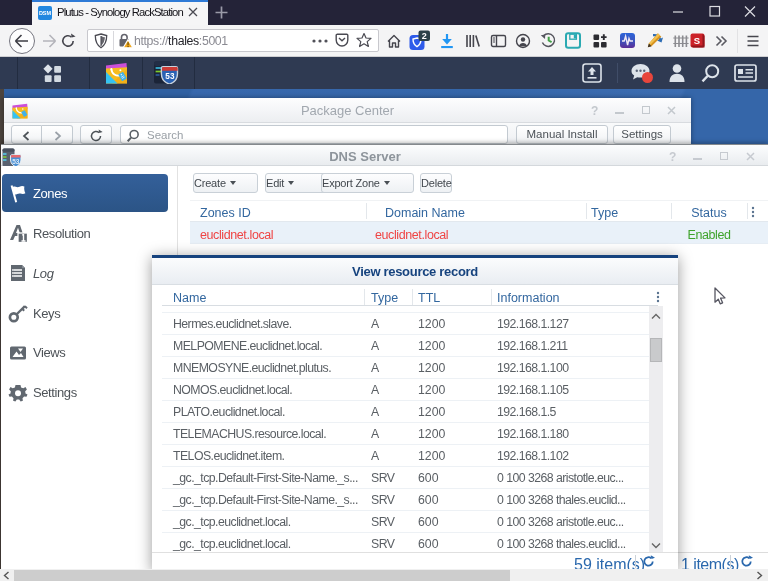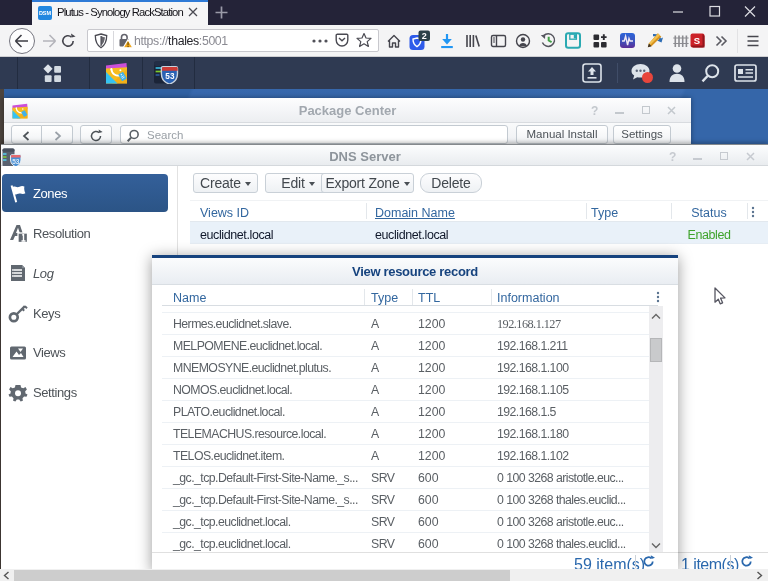--- a/index.html
+++ b/index.html
@@ -23,44 +23,44 @@
 #dsmbar { left:0; top:57px; width:768px; height:32px; background:#2f3a52; }
 .dsep { top:57px; width:1px; height:32px; background:#222c40; position:absolute; }
 
 
 #desktop { left:0; top:89px; width:768px; height:56px; background:linear-gradient(115deg,#3161a2 0%,#3161a2 24%,#3868ad 24.5%,#3566a9 60%,#3d6db1 86%,#3566a9 86.5%); overflow:hidden; }
 #wpdark { left:0; top:0px; width:4px; height:56px; background:#4c443e; }
 
 
 #pcwin { left:4px; top:98px; width:687px; height:46px; background:#eef0f3; border:1px solid #9aa0a6; border-bottom:none; box-shadow:0 0 5px rgba(0,0,0,.4); }
 #pctitle { left:4px; top:98px; width:687px; height:25px; background:linear-gradient(#fdfdfe,#eceef1); border-bottom:1px solid #d8dbdf; }
-#pctext { left:4px; top:103px; width:687px; text-align:center; font-size:13px; font-weight:bold; color:#a2a8af; }
+#pctext { left:4px; top:103px; width:687px; text-align:center; font-size:13px; font-weight:normal; color:#a2a8af; }
 .pcctl { top:104px; color:#c3c8cd; font-size:12px; font-weight:bold; }
 #pctool { left:4px; top:123px; width:687px; height:21px; background:linear-gradient(#f9fafb,#eef0f3); }
 .pcbtn { top:125px; height:19px; background:linear-gradient(#fff,#f0f2f4); border:1px solid #c3cad1; border-radius:3px; font-size:11.5px; color:#4c5257; text-align:center; }
 
 
 #dnswin { left:0px; top:144px; width:768px; height:437px; background:#fff; border-top:1px solid #85898d; box-shadow:0 -2px 4px rgba(0,0,0,.25); }
 #dnstitle { left:1px; top:145px; width:767px; height:21px; background:linear-gradient(#fcfdfe,#e9ecef); border-bottom:1px solid #d4d8dc; }
 #dnstext { left:0px; top:149px; width:730px; text-align:center; font-size:13px; font-weight:bold; color:#8d949b; }
 .dnsctl { top:150px; color:#c6cad0; font-size:12px; font-weight:bold; }
 
 
 #sidebar { left:1px; top:166px; width:177px; height:415px; background:#fff; border-right:1px solid #e2e2e2; }
 #zonesel { left:2px; top:174px; width:166px; height:38px; background:linear-gradient(#34609a,#2b5486); border-radius:4px; }
 .sbitem { left:33px; font-size:13px; letter-spacing:-0.4px; color:#4e5358; }
 
 
-.tbtn { top:173px; height:20px; background:linear-gradient(#fdfdfe,#eef1f4); border:1px solid #c9d0d7; border-radius:3px; font-size:14px; letter-spacing:-0.2px; color:#42484e; text-align:center; line-height:19px; }
+.tbtn { top:173px; height:20px; background:linear-gradient(#fdfdfe,#eef1f4); border:1px solid #c9d0d7; border-radius:3px; font-size:11px; letter-spacing:-0.2px; color:#42484e; text-align:left; line-height:19px; }
 
 
 .dhead { top:206px; font-size:12.5px; color:#33679f; }
 .dsepcol { top:203px; width:1px; height:16px; background:#e3e7eb; position:absolute; }
 #dnsrow { left:190px; top:222px; width:578px; height:22px; background:#e9f1f9; }
-.drowtxt { top:228px; font-size:12.5px; letter-spacing:-0.4px; color:#0f172a;text-align:right; }
+.drowtxt { top:228px; font-size:12.5px; letter-spacing:-0.4px; color:#ef4444;text-align:right; }
 
 
 #dnsfoot { left:190px; top:552px; width:578px; height:19px; background:#fff; border-top:1px solid #dcdcdc; }
 
 
 #modal { left:152px; top:255px; width:526px; height:316px; background:#fff; box-shadow:0 2px 14px rgba(0,0,0,.4); }
 #modaltop { left:152px; top:255px; width:526px; height:3px; background:#16437e; }
 #modalhdr { left:152px; top:258px; width:526px; height:27px; background:linear-gradient(#fbfcfd,#e9edf2); border-bottom:1px solid #d9dee3; }
 #modalttl { left:152px; top:264px; width:526px; text-align:center; font-weight:bold; font-size:13px; letter-spacing:-0.3px; color:#16437e; }
 .mhead { top:291px; font-size:12.5px; color:#33679f; }
@@ -382,24 +382,24 @@
     <path d="M10 5.5 L12.5 9 L15 5.5 Z" fill="#fff"></path>
   </svg>
 <svg class="abs" style="left:8px;top:383px;" width="20" height="20" viewBox="0 0 20 20">
     <path d="M10 2 L12 2 L12.6 4.4 L14.8 5.3 L17 4 L18.4 6.4 L16.7 8.2 L17 10.5 L19 11.6 L18 13.8 L15.6 13.5 L14 15.3 L14.4 17.7 L12.1 18.5 L10.7 16.5 L8.3 16.5 L6.9 18.5 L4.6 17.7 L5 15.3 L3.4 13.5 L1 13.8 L0 11.6 L2 10.5 L2.3 8.2 L0.6 6.4 L2 4 L4.2 5.3 L6.4 4.4 L7 2 Z" fill="#616870" transform="translate(0.5,0)"></path>
     <circle cx="10" cy="10.3" r="3" fill="#fff"></circle>
   </svg>
 
 <div class="abs tbtn" style="left:193px;width:65px;">Create<i style="display:inline-block;width:0;height:0;border-left:3.5px solid transparent;border-right:3.5px solid transparent;border-top:4px solid #4a5056;margin-left:4px;vertical-align:2px;"></i></div>
 <div class="abs tbtn" style="left:265px;width:66px;">Edit<i style="display:inline-block;width:0;height:0;border-left:3.5px solid transparent;border-right:3.5px solid transparent;border-top:4px solid #4a5056;margin-left:4px;vertical-align:2px;"></i></div>
 <div class="abs tbtn" style="left:321px;width:93px;">Export Zone<i style="display:inline-block;width:0;height:0;border-left:3.5px solid transparent;border-right:3.5px solid transparent;border-top:4px solid #4a5056;margin-left:4px;vertical-align:2px;"></i></div>
-<div class="abs tbtn" style="left:420px;width:62px;border-radius:9px;">Delete</div>
-
-<div class="abs dhead" style="left:200px;">Views ID</div>
-<div class="abs dhead" style="left:375px;text-decoration:underline;">Domain Name</div>
+<div class="abs tbtn" style="left:420px;width:32px;">Delete</div>
+
+<div class="abs dhead" style="left:200px;">Zones ID</div>
+<div class="abs dhead" style="left:385px;">Domain Name</div>
 <div class="abs dhead" style="left:591px;">Type</div>
 <div class="abs dhead" style="left:671px;width:76px;text-align:center;">Status</div>
 <svg class="abs" style="left:751px;top:206px;" width="4" height="12" viewBox="0 0 4 12">
     <circle cx="2" cy="2" r="1.2" fill="#5a7390"></circle>
     <circle cx="2" cy="6" r="1.2" fill="#5a7390"></circle>
     <circle cx="2" cy="10" r="1.2" fill="#5a7390"></circle>
   </svg>
 <div class="dsepcol" style="left:366px;"></div>
 <div class="dsepcol" style="left:586px;"></div>
 <div class="dsepcol" style="left:671px;"></div>
@@ -437,21 +437,21 @@
 <div class="msep" style="left:364px;"></div>
 <div class="msep" style="left:412px;"></div>
 <div class="msep" style="left:491px;"></div>
 <div class="abs" id="mheadline"></div>
 
 <div class="abs" style="left:162px;top:312px;width:487px;height:1px;background:#edf1f5;"></div>
 <div class="mrow" style="top:313px;"></div>
 <div class="mname" style="top:317px;">Hermes.euclidnet.slave.</div>
 <div class="mtype" style="top:317px;">A</div>
 <div class="mttl" style="top:317px;">1200</div>
-<div class="minfo" style="top:317px;font-family:Liberation Serif, serif;">192.168.1.127</div>
+<div class="minfo" style="top:317px;">192.168.1.127</div>
 <div class="mrow" style="top:335px;"></div>
 <div class="mname" style="top:339px;">MELPOMENE.euclidnet.local.</div>
 <div class="mtype" style="top:339px;">A</div>
 <div class="mttl" style="top:339px;">1200</div>
 <div class="minfo" style="top:339px;">192.168.1.211</div>
 <div class="mrow" style="top:357px;"></div>
 <div class="mname" style="top:361px;">MNEMOSYNE.euclidnet.plutus.</div>
 <div class="mtype" style="top:361px;">A</div>
 <div class="mttl" style="top:361px;">1200</div>
 <div class="minfo" style="top:361px;">192.168.1.100</div>

